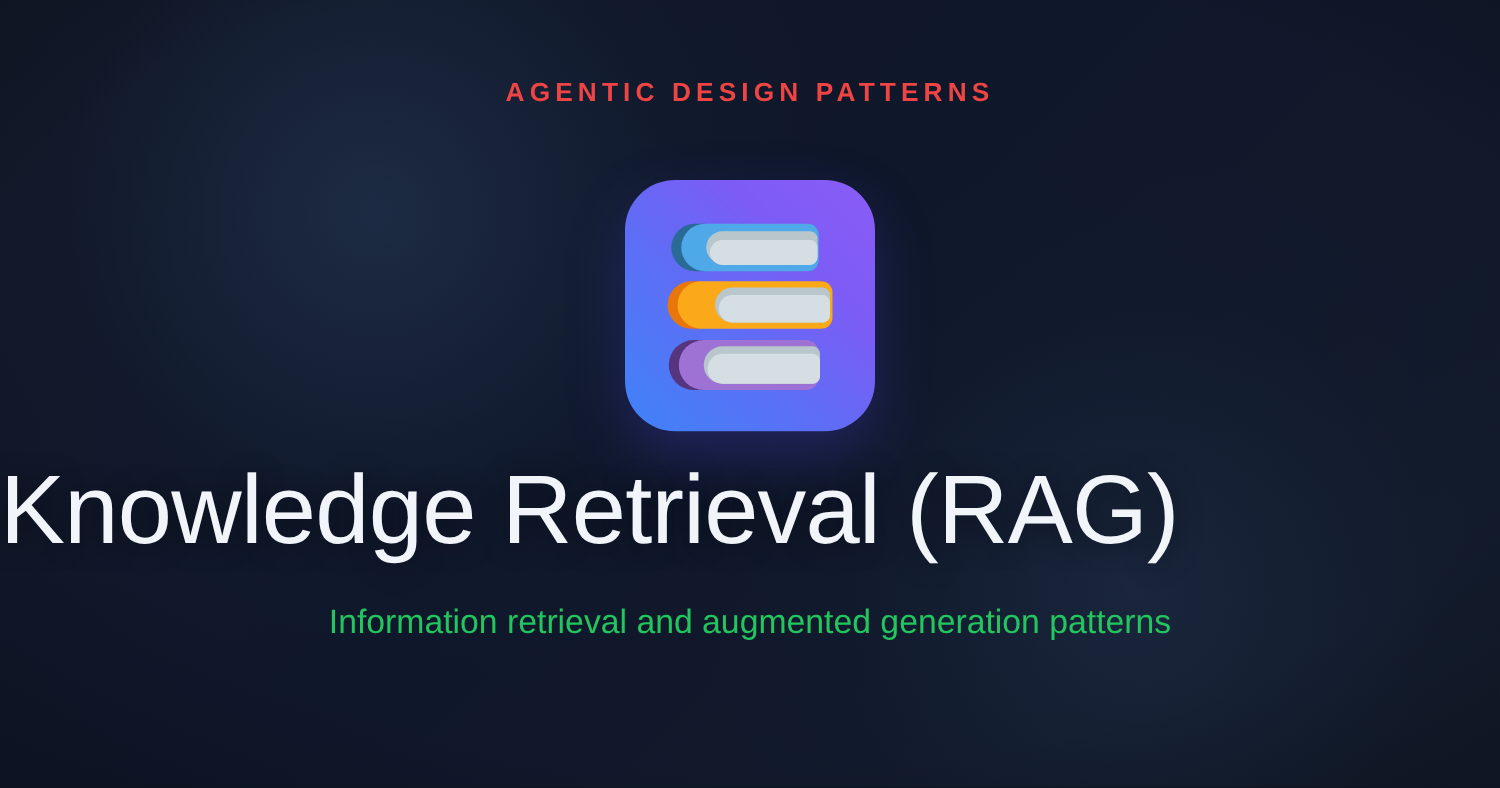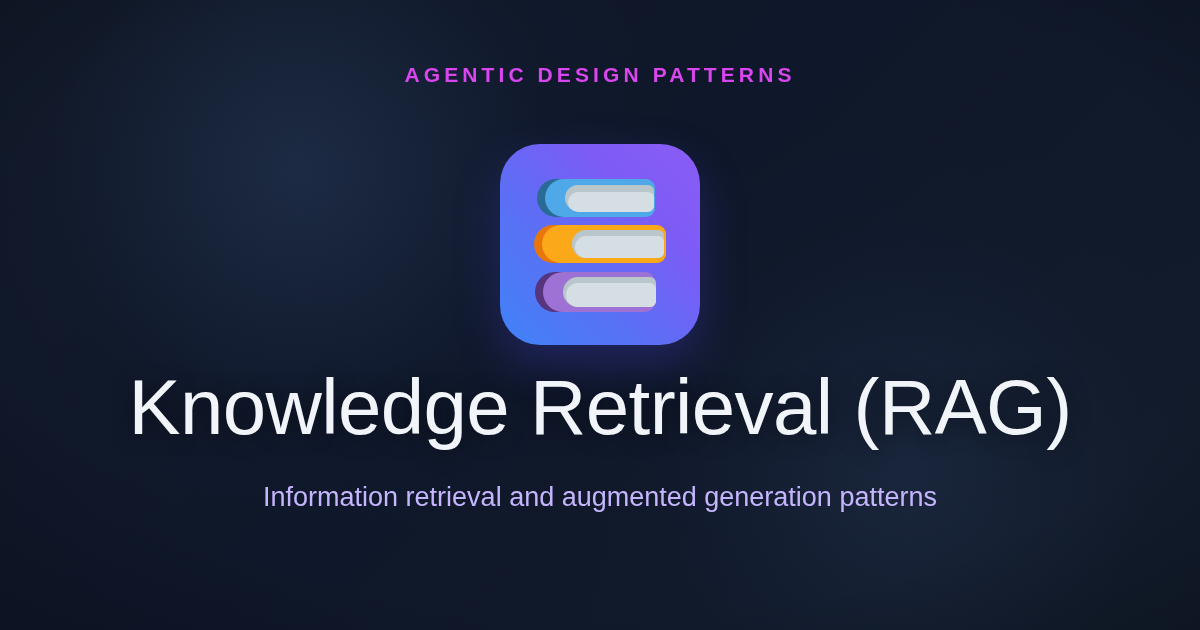--- a/index.html
+++ b/index.html
@@ -61,21 +61,21 @@
     display: flex;
     flex-direction: column;
     align-items: center;
   }
 
   .eyebrow {
     margin-top: 64px;
     font-size: 21px;
     font-weight: 600;
     letter-spacing: 4.1px;
-    color: #d946ef;
+    color: #ef4444;
     text-transform: uppercase;
     line-height: 1;
   }
 
   
   .icon-tile {
     position: absolute;
     left: 500px;
     top: 144px;
     width: 200px;
@@ -89,37 +89,36 @@
     position: absolute;
     left: 0; top: 0;
     width: 200px; height: 201px;
   }
 
   
   .title {
     position: absolute;
     left: 0; right: 0;
     top: 365px;
-    text-align: center;
     font-size: 78px;
     font-weight: 400;
     color: #f1f5f9;
     letter-spacing: -0.6px;
     line-height: 1.08;
     text-shadow: 0 2px 22px rgba(0,0,0,0.45);
   }
 
   .subtitle {
     position: absolute;
     left: 0; right: 0;
     top: 481px;
     text-align: center;
     font-size: 27px;
     font-weight: 400;
-    color: #c4b5fd;
+    color: #22c55e;
     line-height: 1.25;
   }
 
   
   .footer {
     position: absolute;
     right: 32px;
     bottom: 36px;
     display: flex;
     align-items: center;

